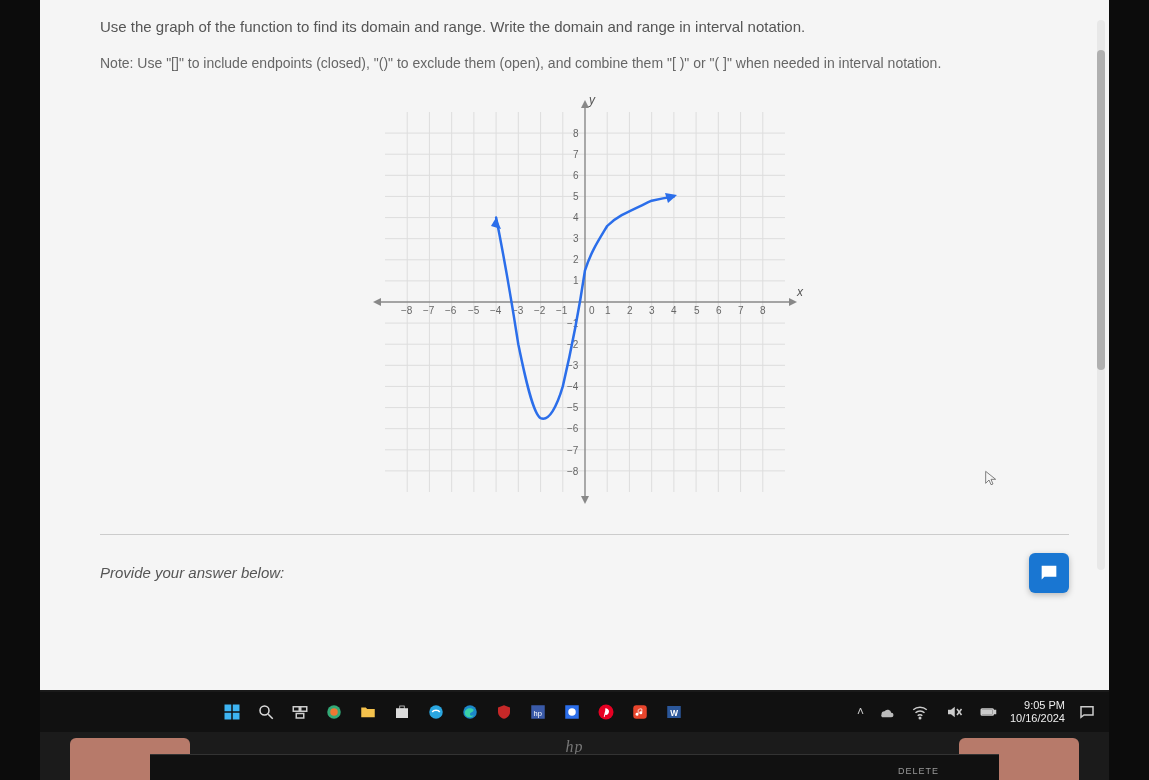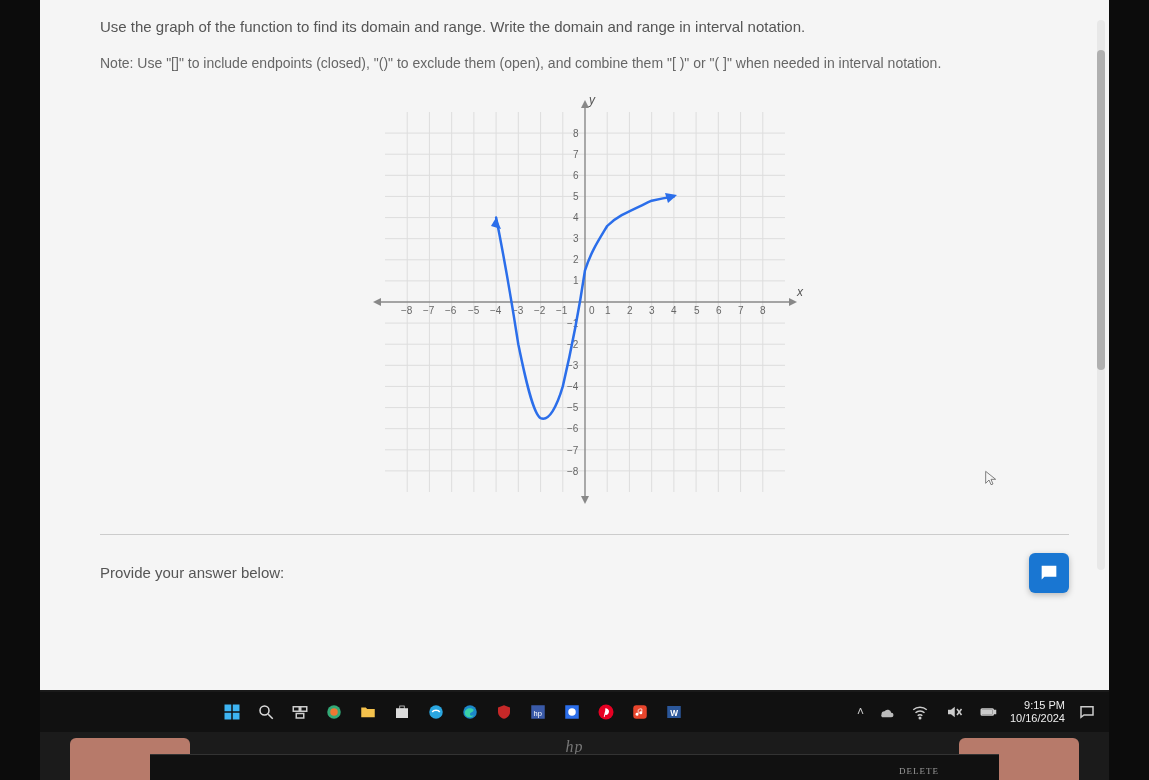--- a/index.html
+++ b/index.html
@@ -23,21 +23,21 @@
   .graph-wrap { margin-top: 18px; display:flex; justify-content:center; }
   svg.graph { width: 440px; height: 420px; }
   .axis-line { stroke:#888; stroke-width:1.4; }
   .arrow { fill:#888; }
   .grid-line { stroke:#ddd; stroke-width:1; }
   .tick-label { font-size:10px; fill:#666; font-family:Arial; }
   .axis-label { font-size:12px; fill:#555; font-style:italic; }
   .curve { stroke:#2b6eea; stroke-width:2.5; fill:none; stroke-linecap:round; stroke-linejoin:round; }
   .curve-arrow { fill:#2b6eea; }
   hr.sep { border:none; border-top:1px solid #ccc; margin-top:22px; }
-  .answer-row { display:flex; justify-content:space-between; align-items:center; margin-top:18px; }
+  .answer-row { display:flex; justify-content:space-between; align-items:center; margin-top:18px;font-style:italic; }
   .answer-label { color:#555; font-size:15px; }
   .chat-btn { width:40px; height:40px; background:#1976d2; border-radius:6px; display:flex; align-items:center; justify-content:center; box-shadow:0 2px 6px rgba(0,0,0,.25); }
   .chat-btn svg { fill:#fff; width:22px; height:22px; }
   .scrollbar { position:absolute; right:4px; top:20px; bottom:120px; width:8px; background:rgba(0,0,0,.05); border-radius:4px; }
   .scrollbar-thumb { position:absolute; right:0; top:30px; width:8px; height:320px; background:#b0b0b0; border-radius:4px; }
 
   
   .taskbar {
     position:absolute; left:40px; right:40px; bottom:48px; height:40px;
     background:#111; display:flex; align-items:center; padding:0 10px;
@@ -49,21 +49,21 @@
   .tb-right { display:flex; align-items:center; gap:10px; margin-left:auto; }
   .tb-clock { text-align:right; line-height:1.15; font-size:11px; color:#eee; }
 
   
   .bezel-left,.bezel-right { position:absolute; top:0; bottom:0; width:40px; background:#0c0c0c; }
   .bezel-left{left:0}.bezel-right{right:0}
   .hinge { position:absolute; left:40px; right:40px; bottom:0; height:48px; background:#1b1b1b; }
   .hinge-logo { position:absolute; left:50%; transform:translateX(-50%); bottom:24px; color:#777; font-style:italic; font-size:16px; letter-spacing:1px; font-family:Georgia,serif;}
   .foot-l,.foot-r{ position:absolute; bottom:0; width:120px; height:42px; background:#b77a6a; border-radius:6px 6px 0 0;}
   .foot-l{left:70px}.foot-r{right:70px}
-  .kbd-edge{position:absolute;left:150px;right:150px;bottom:0;height:26px;background:#111;border-top:1px solid #333;font-family:Liberation Serif, serif;}
+  .kbd-edge{position:absolute;left:150px;right:150px;bottom:0;height:26px;background:#111;border-top:1px solid #333;}
   .del-key{position:absolute;right:60px;bottom:4px;color:#999;font-size:9px;letter-spacing:1px;}
   .cursor { position:absolute; right:110px; top:470px; }
   .cursor svg{width:16px;height:16px;stroke:#777;fill:none;stroke-width:1.4;}
 </style>
 </head>
 <body>
 
 <div class="bezel-left"></div>
 <div class="bezel-right"></div>
 
@@ -308,21 +308,21 @@
         </svg>
       </span>
     <span class="tb-icon">
         <svg viewBox="0 0 24 24" fill="none" stroke="#ccc" stroke-width="2">
           <rect x="3" y="8" width="16" height="8" rx="1"></rect>
           <rect x="20" y="10" width="2" height="4" fill="#ccc"></rect>
           <rect x="5" y="10" width="12" height="4" fill="#ccc"></rect>
         </svg>
       </span>
     <div class="tb-clock">
-      <div>9:15 PM</div>
+      <div>9:05 PM</div>
       <div>10/16/2024</div>
     </div>
     <span class="tb-icon">
         <svg viewBox="0 0 24 24" fill="none" stroke="#ccc" stroke-width="2">
           <path d="M4 5h16v11H8l-4 3z"></path>
         </svg>
       </span>
   </div>
 </div>
 

